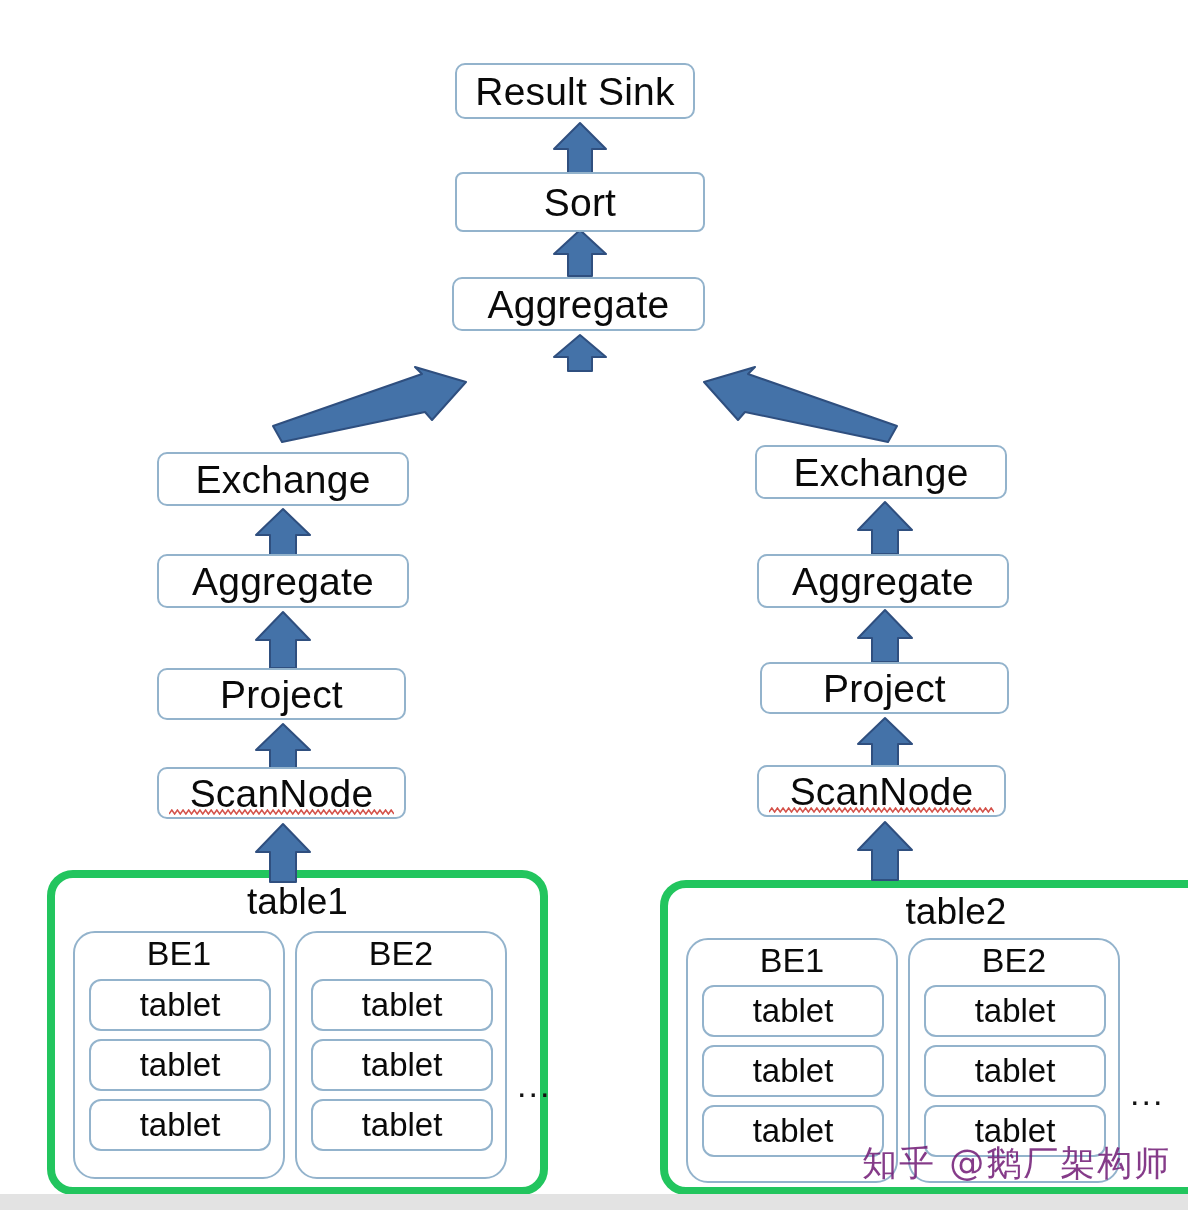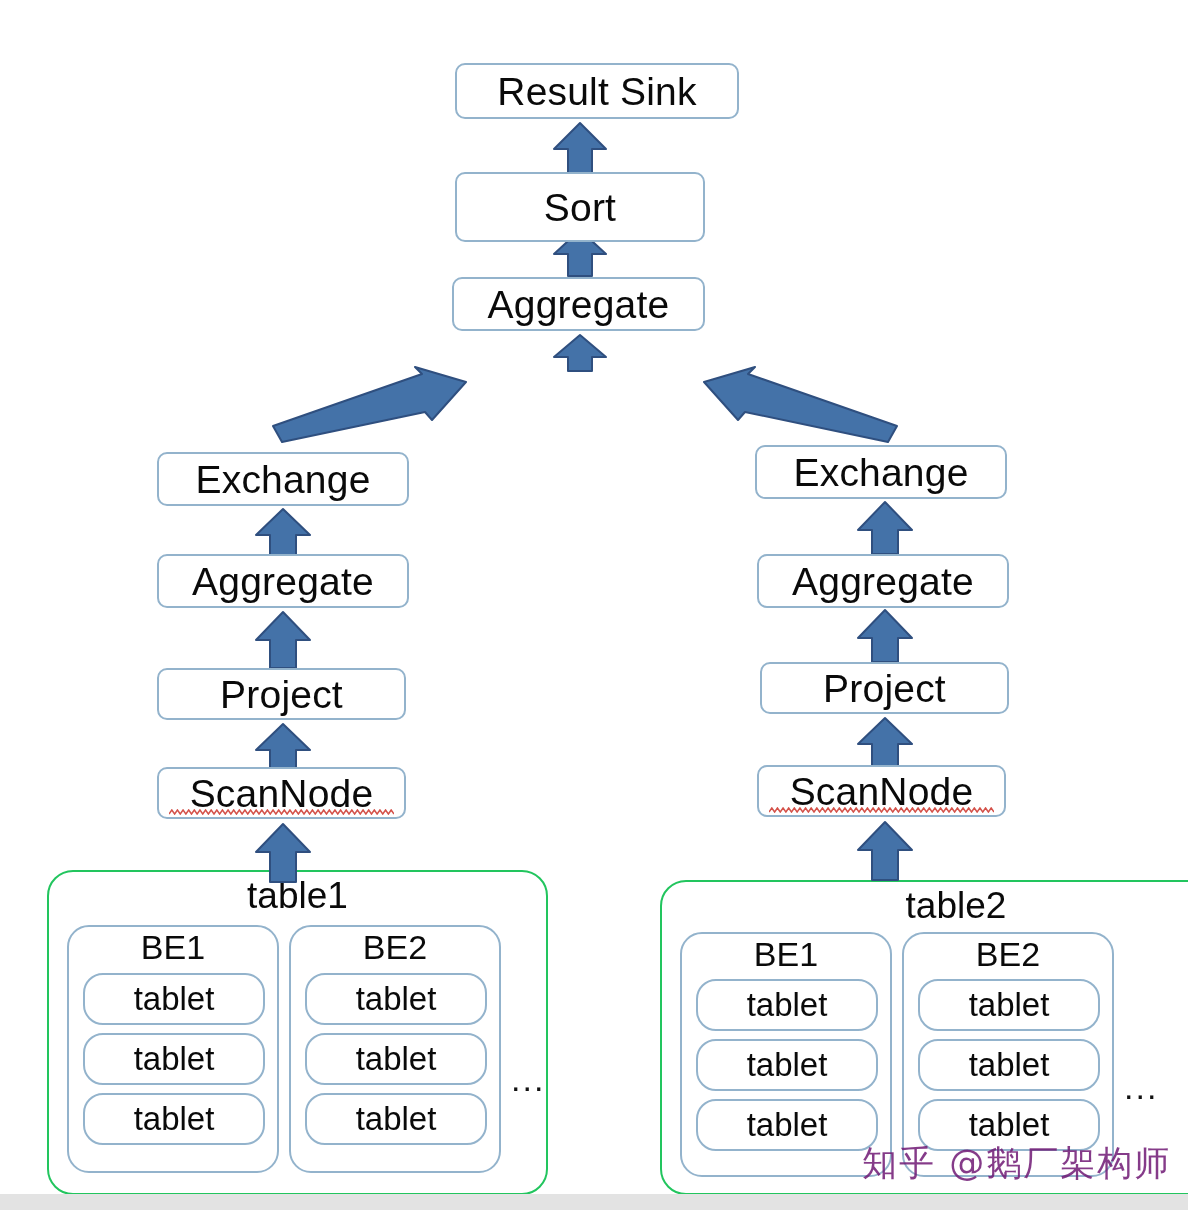--- a/index.html
+++ b/index.html
@@ -28,22 +28,22 @@
     display: flex;
     align-items: center;
     justify-content: center;
     color: #0a0a0a;
     letter-spacing: 0.2px;
     white-space: nowrap;
     z-index: 5;
   }
   .node span { display: inline-block; line-height: 1; }
 
-  .n-result  { left: 455px; top: 63px;  width: 284px; height: 56px; font-size: 39px; }
-  .n-sort    { left: 455px; top: 172px; width: 250px; height: 70px; font-size: 39px; }
+  .n-result  { left: 455px; top: 63px;  width: 240px; height: 56px; font-size: 39px; }
+  .n-sort    { left: 455px; top: 172px; width: 250px; height: 60px; font-size: 39px; border-radius: 8px; }
   .n-agg-top { left: 452px; top: 277px; width: 253px; height: 54px; font-size: 39px; }
   .n-join    { left: 455px; top: 368px; width: 250px; height: 50px; font-size: 39px; }
 
   .n-ex-l    { left: 157px; top: 452px; width: 252px; height: 54px; font-size: 39px; }
   .n-ag-l    { left: 157px; top: 554px; width: 252px; height: 54px; font-size: 39px; }
   .n-pr-l    { left: 157px; top: 668px; width: 249px; height: 52px; font-size: 39px; }
   .n-sc-l    { left: 157px; top: 767px; width: 249px; height: 52px; font-size: 39px; }
 
   .n-ex-r    { left: 755px; top: 445px; width: 252px; height: 54px; font-size: 39px; }
   .n-ag-r    { left: 757px; top: 554px; width: 252px; height: 54px; font-size: 39px; }
@@ -69,21 +69,21 @@
   .uparrow svg { display: block; }
 
   
   .diagarrow { position: absolute; z-index: 4; }
   .diagarrow svg { display: block; }
 
   
   .table-group {
     position: absolute;
     box-sizing: border-box;
-    border: 2px solid #22c55e;
+    border: 8px solid #22c55e;
     border-radius: 26px;
     background: #ffffff;
     z-index: 3;
   }
   .table-title {
     position: absolute;
     top: 4px;
     left: 0;
     right: 0;
     text-align: center;
@@ -105,21 +105,21 @@
     right: 0;
     text-align: center;
     font-size: 34px;
     color: #0a0a0a;
     line-height: 1.1;
   }
   .tablet {
     position: absolute;
     box-sizing: border-box;
     border: 2px solid #93b3cc;
-    border-radius: 20px;
+    border-radius: 12px;
     background: #ffffff;
     display: flex;
     align-items: center;
     justify-content: center;
     font-size: 33px;
     color: #0a0a0a;
     white-space: nowrap;
   }
   .ellipsis {
     position: absolute;

